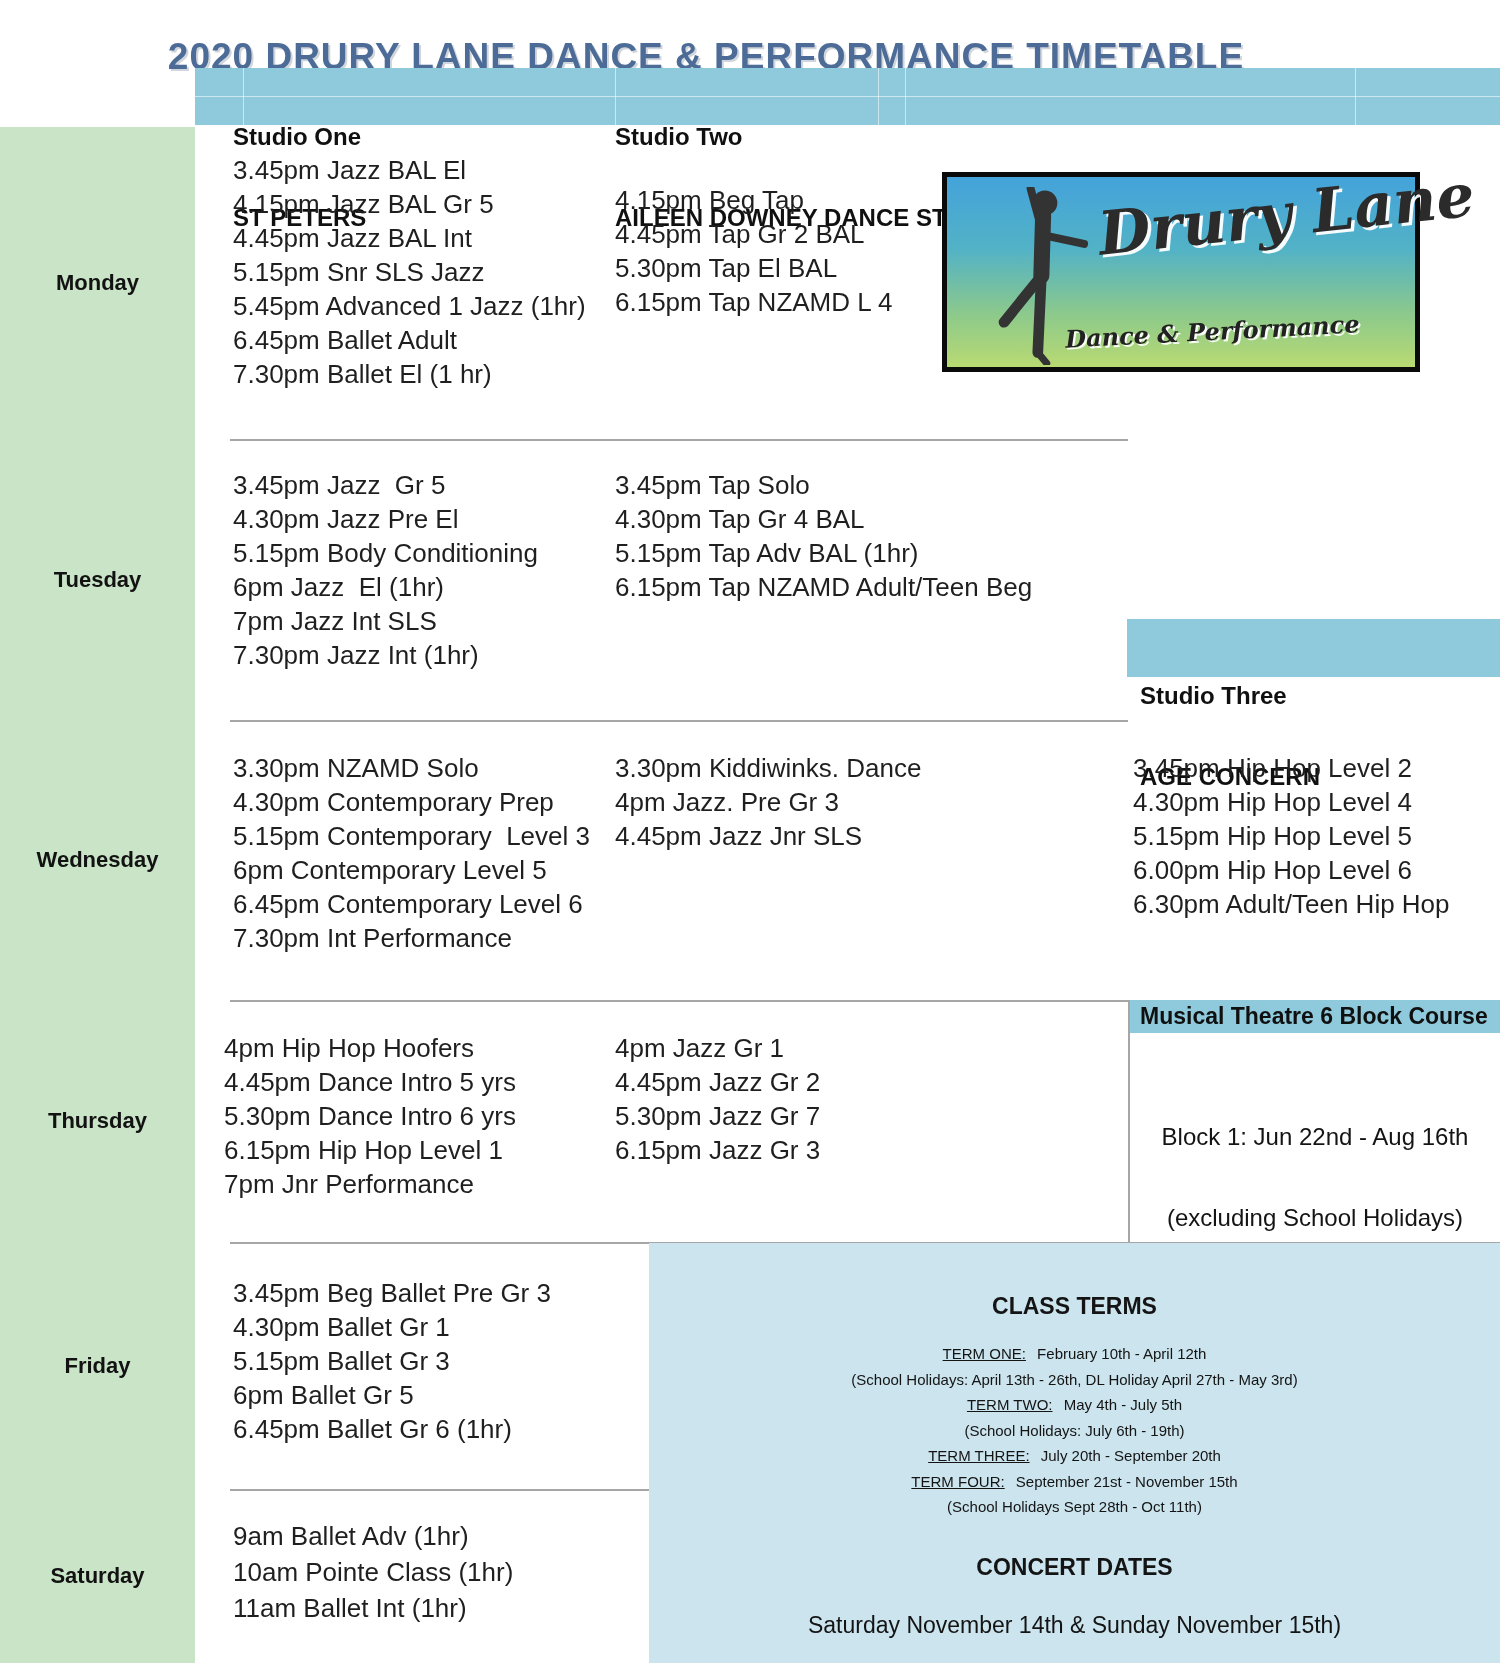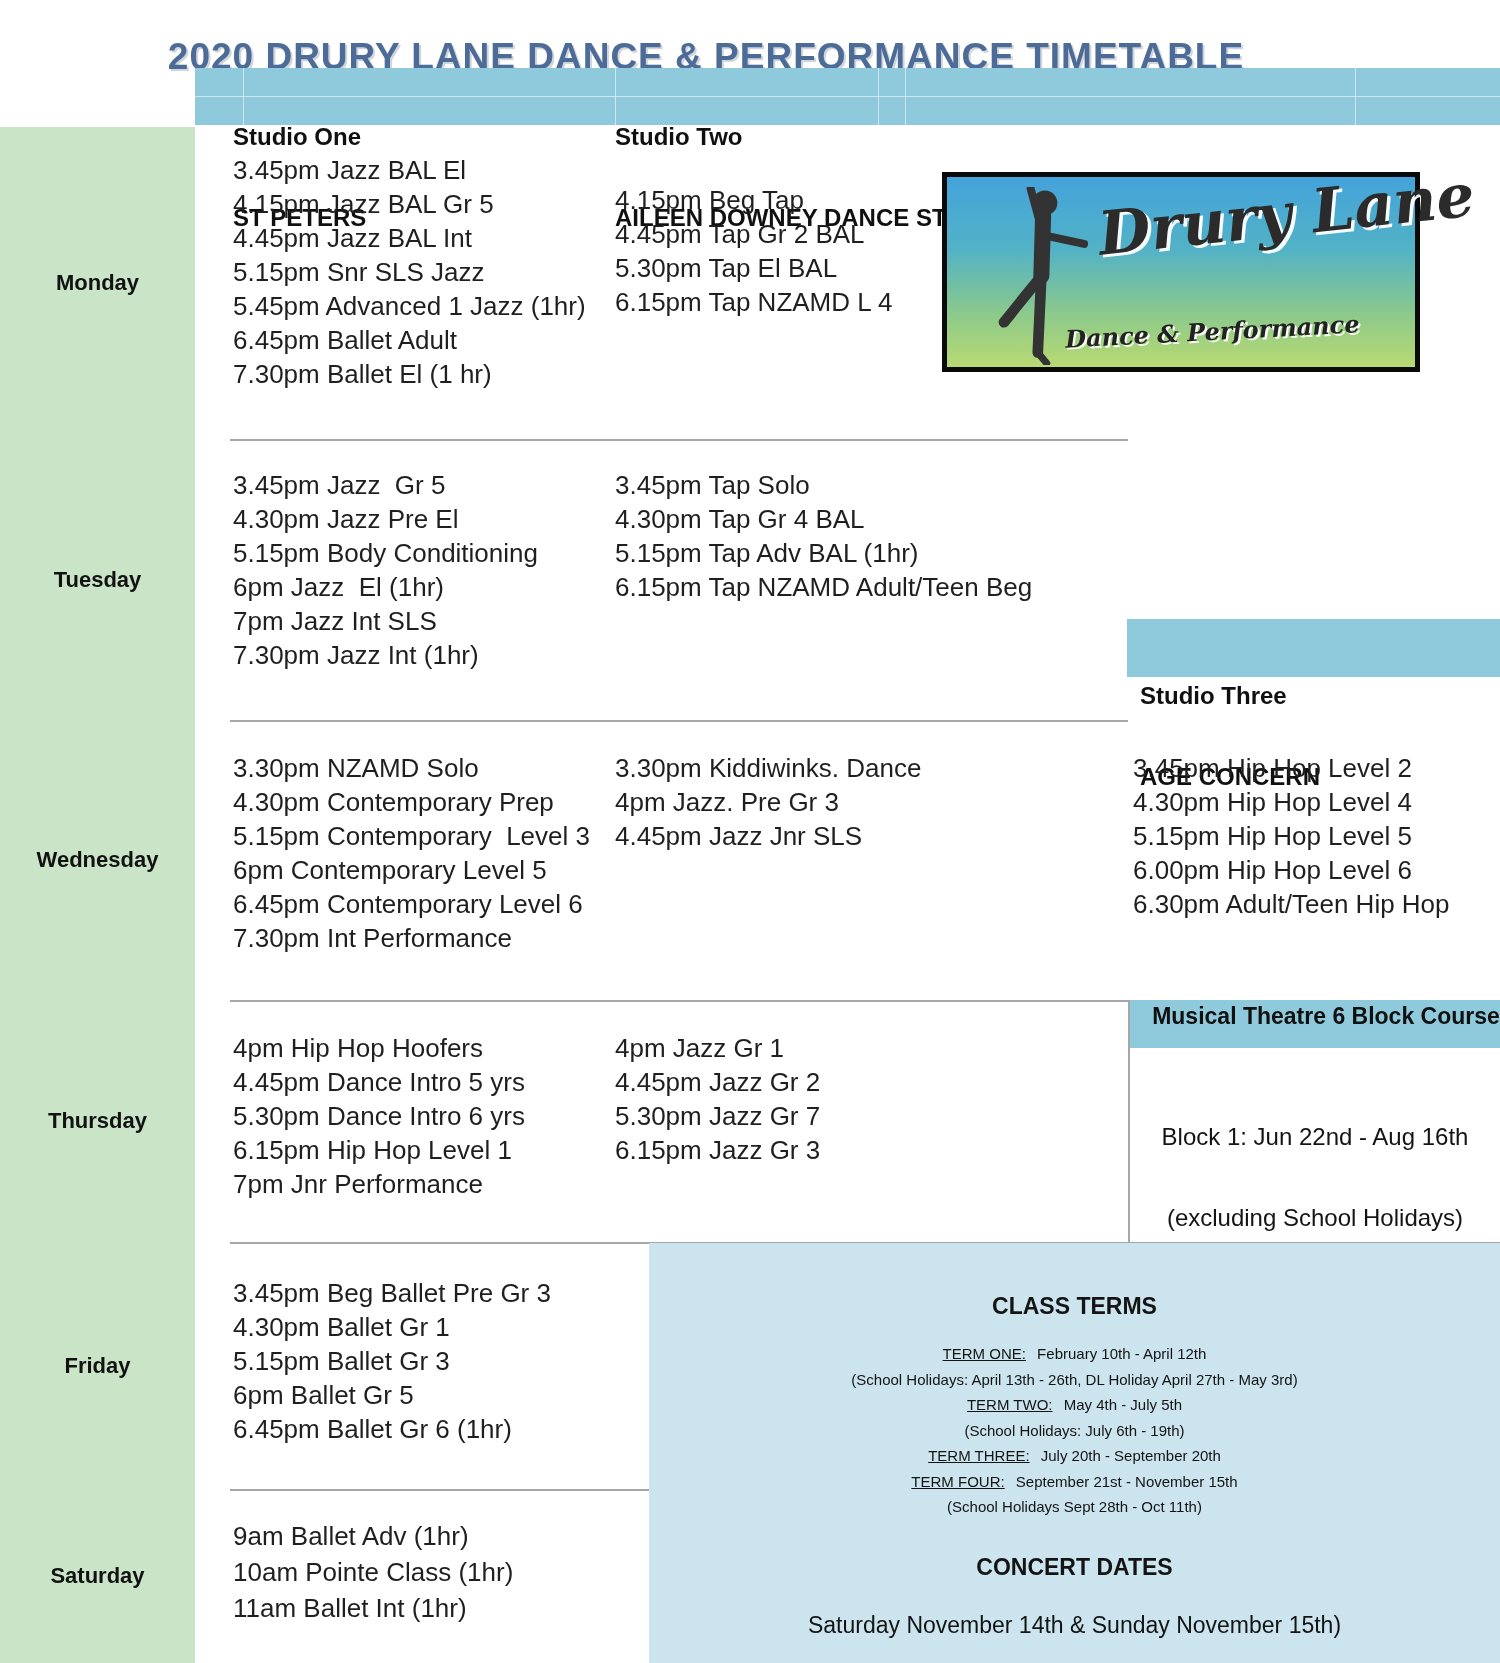--- a/index.html
+++ b/index.html
@@ -38,22 +38,22 @@
   .logo-script{position:absolute;left:148px;top:22px;font-family:"DejaVu Serif",serif;font-style:italic;font-weight:bold;
                font-size:60px;color:#2b2b2b;transform:rotate(-6deg);transform-origin:left top;
                text-shadow:3px 3px 0 rgba(255,255,255,.95);white-space:pre;}
   .logo-tagline{position:absolute;left:118px;top:140px;font-family:"DejaVu Serif",serif;font-style:italic;font-weight:bold;
                font-size:24px;color:#222;transform:rotate(-3deg);text-shadow:2px 2px 0 rgba(255,255,255,.95);white-space:pre;}
   .dancer{position:absolute;left:34px;top:10px;}
 
   .studio3-head{position:absolute;left:1127px;top:619px;width:373px;height:58px;background:var(--header-blue);
                 padding:9px 0 0 13px;font-weight:bold;font-size:24px;line-height:27px;color:#101010;white-space:pre;}
 
-  .mt-header{position:absolute;left:1130px;top:1000px;width:370px;height:48px;background:var(--header-blue);
-             font-weight:bold;font-size:23px;line-height:33px;padding-left:22px;color:#101010;white-space:pre;text-align:center;}
+  .mt-header{position:absolute;left:1130px;top:1000px;width:370px;height:33px;background:var(--header-blue);
+             font-weight:bold;font-size:23px;line-height:33px;padding-left:10px;color:#101010;white-space:pre;}
   .mt-body{position:absolute;left:1130px;top:1033px;width:370px;text-align:center;padding-top:36px;
            font-size:24px;line-height:27px;color:#141414;}
   .mt-block{margin-bottom:26px;white-space:pre;}
 
   .terms-panel{position:absolute;left:649px;top:1243px;width:851px;height:420px;background:var(--panel-blue);
                text-align:center;color:#141414;}
   .terms-heading{margin-top:50px;font-weight:bold;font-size:23px;}
   .terms-lines{margin-top:21px;font-size:15px;line-height:25.5px;}
   .term-label{text-decoration:underline;}
   .term-label:not(:empty){margin-right:7px;}
@@ -164,21 +164,21 @@
     <div class="class-line">4.45pm Jazz Jnr SLS</div>
   </div>
   <div class="classes" style="left:1133px;top:751px">
     <div class="class-line">3.45pm Hip Hop Level 2</div>
     <div class="class-line">4.30pm Hip Hop Level 4</div>
     <div class="class-line">5.15pm Hip Hop Level 5</div>
     <div class="class-line">6.00pm Hip Hop Level 6</div>
     <div class="class-line">6.30pm Adult/Teen Hip Hop</div>
   </div>
 
-  <div class="classes" style="left:233px;top:1031px">
+  <div class="classes" style="left:224px;top:1031px">
     <div class="class-line">4pm Hip Hop Hoofers</div>
     <div class="class-line">4.45pm Dance Intro 5 yrs</div>
     <div class="class-line">5.30pm Dance Intro 6 yrs</div>
     <div class="class-line">6.15pm Hip Hop Level 1</div>
     <div class="class-line">7pm Jnr Performance</div>
   </div>
   <div class="classes" style="left:615px;top:1031px">
     <div class="class-line">4pm Jazz Gr 1</div>
     <div class="class-line">4.45pm Jazz Gr 2</div>
     <div class="class-line">5.30pm Jazz Gr 7</div>

